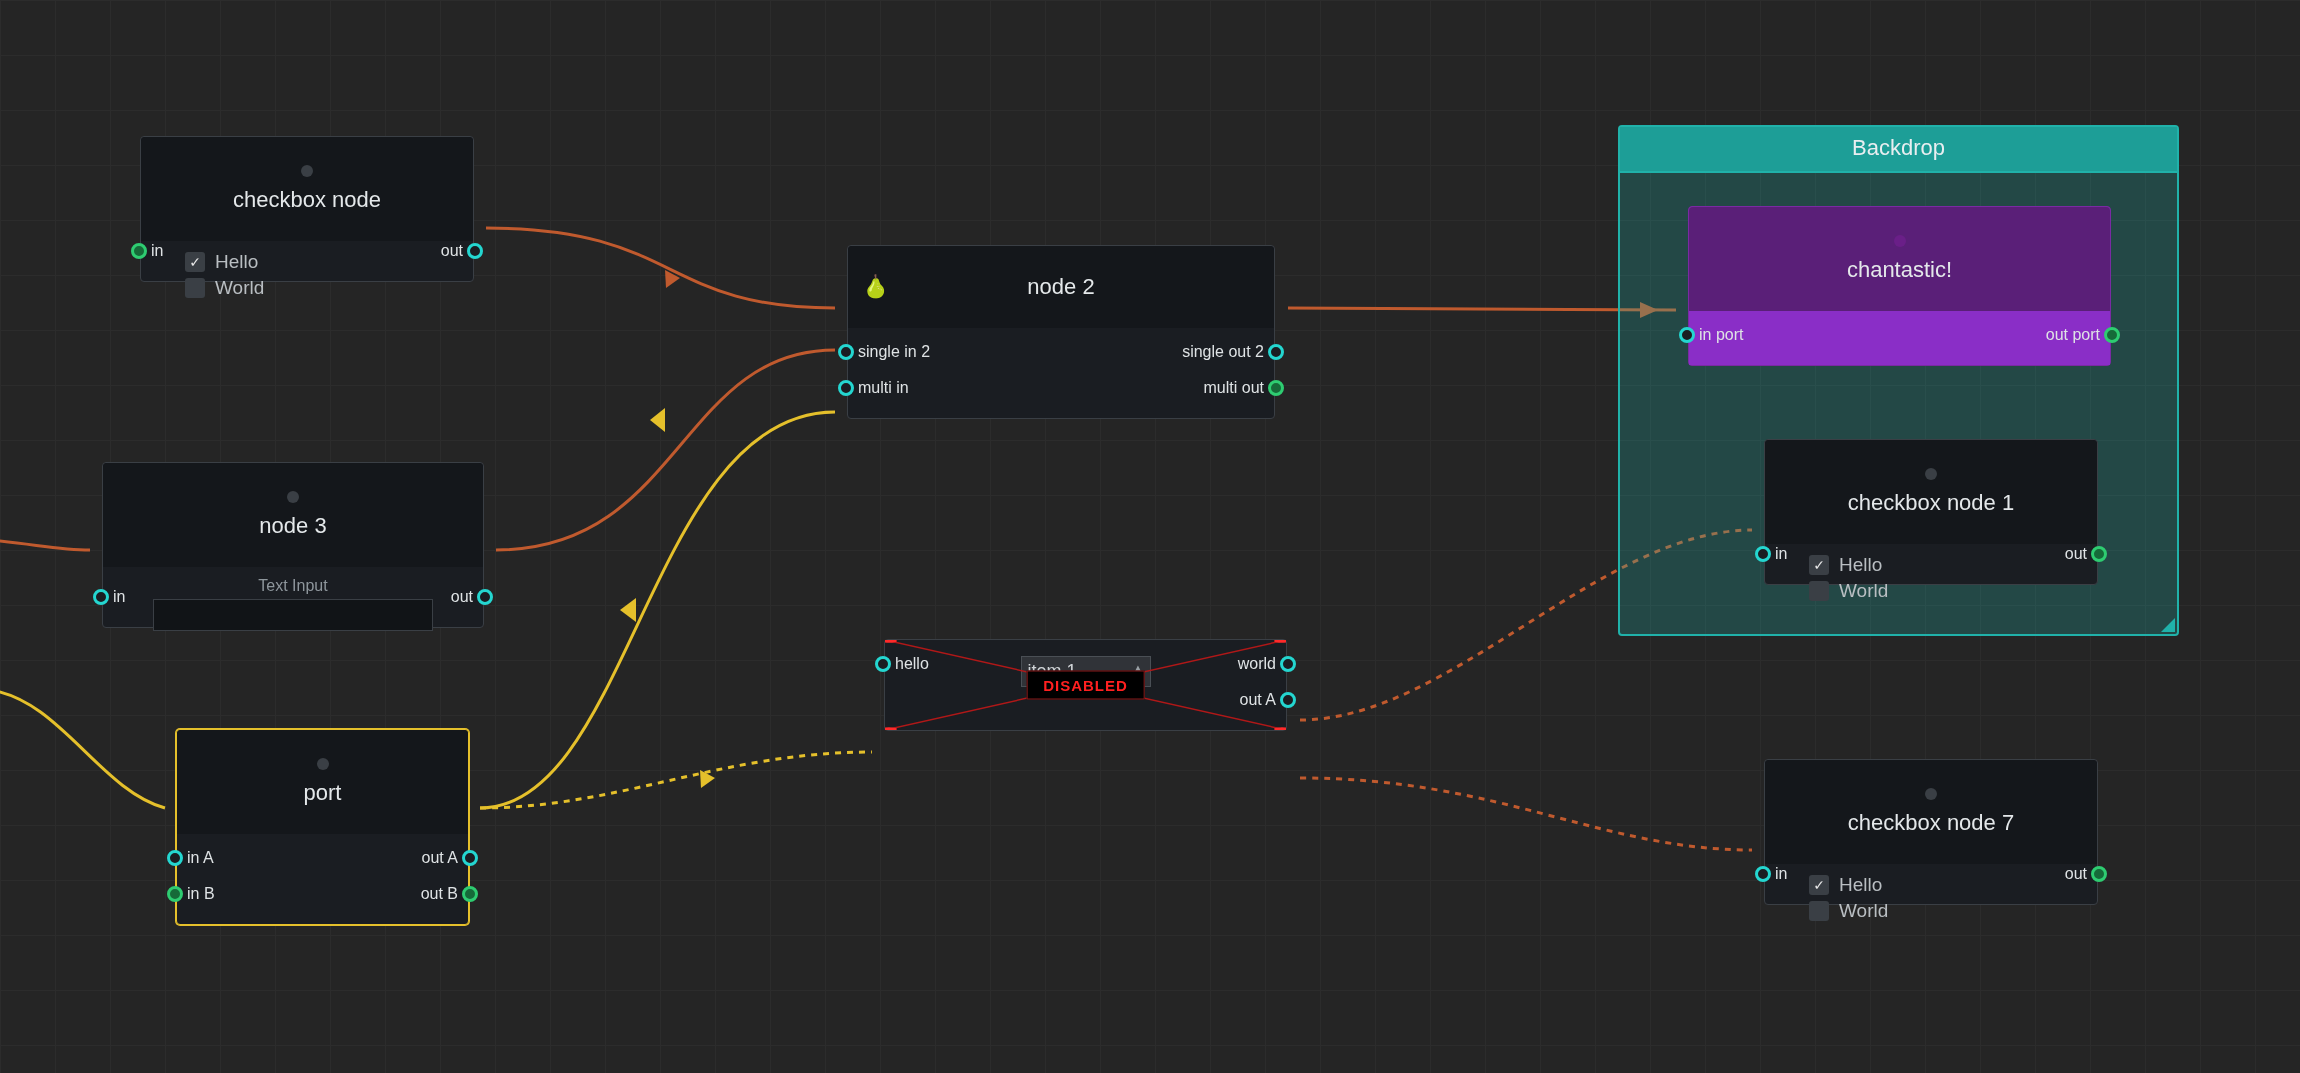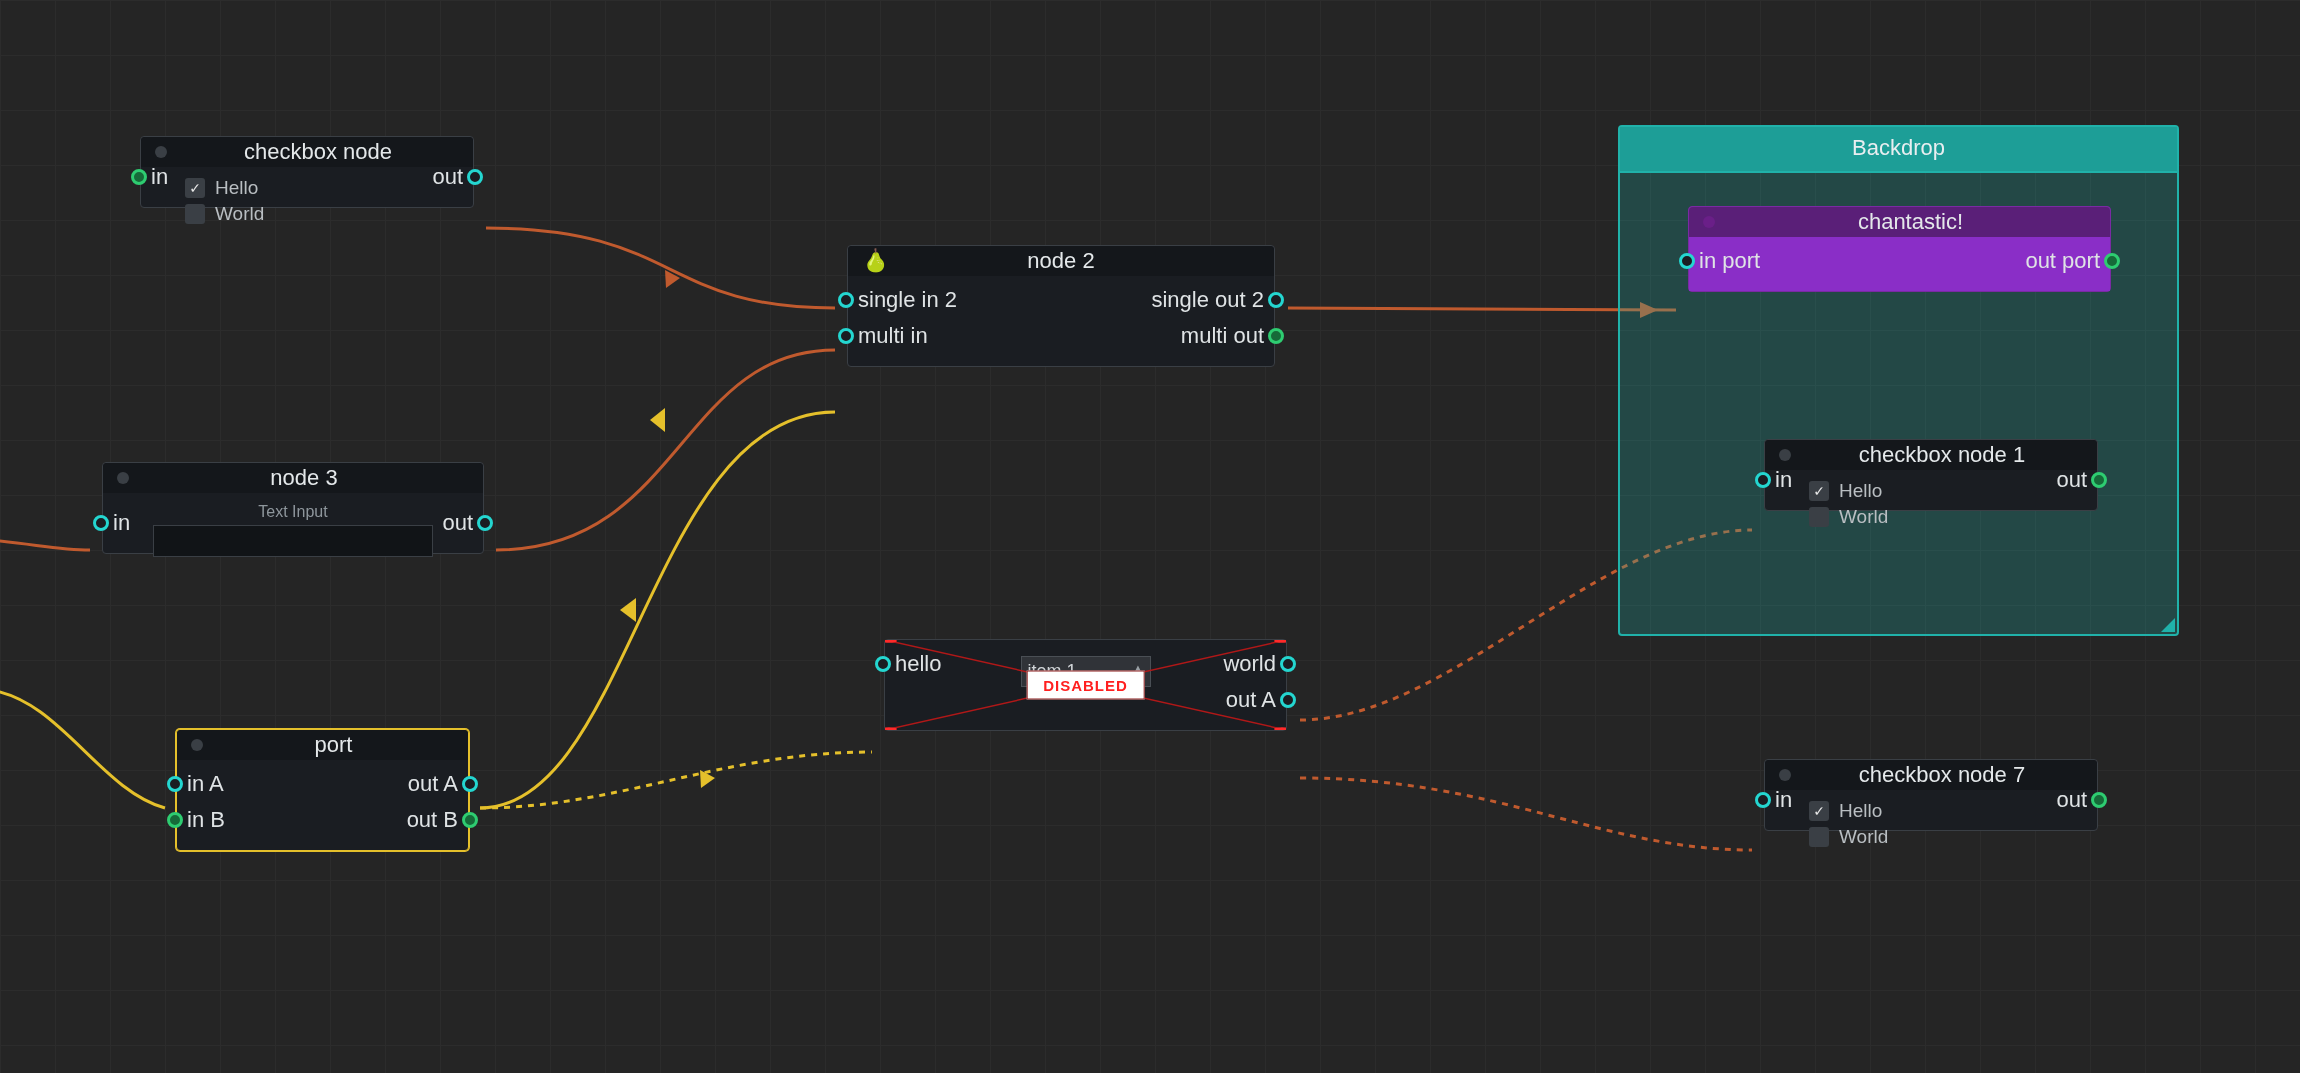--- a/index.html
+++ b/index.html
@@ -56,24 +56,25 @@
     min-width: 260px;
   }
   .node.selected { border-color: #e5c02b; box-shadow: 0 0 0 1px #e5c02b; }
   .node.purple { background: #7a2aa3; border-color: #7a2aa3; }
   .node.purple .node-header { background: #5a1f78; }
   .node.purple .node-body { background: #8a2ec7; }
   .node-header {
     display: flex;
     align-items: center;
     gap: 10px;
-    padding: 2px 14px;
+    padding: 28px 14px;
     background: #14171b;
     border-radius: 4px 4px 0 0;
     position: relative;
+    flex-direction: column;
   }
   .node-header .dot {
     width: 12px; height: 12px; border-radius: 50%;
     background: #3a3f45;
     flex-shrink: 0;
   }
   .node-header .title {
     flex: 1;
     text-align: center;
     font-size: 22px;
@@ -81,21 +82,21 @@
   }
   .node-header .icon-img { position: absolute; left: 14px; font-size: 22px; }
   .node-body { padding: 6px 10px 12px; position: relative; }
   .port-row {
     display: flex;
     justify-content: space-between;
     align-items: center;
     min-height: 36px;
   }
   .port-block { display: flex; align-items: center; gap: 8px; position: relative; }
-  .port-label { font-size: 22px; color: #dfe3e5; }
+  .port-label { font-size: 16px; color: #dfe3e5; }
   .port-dot {
     width: 16px; height: 16px; border-radius: 50%;
     border: 3px solid #24d6d0;
     background: #1a1d22;
     position: absolute;
   }
   .port-dot.green { border-color: #2ecc71; background: #166a39; }
   .port-dot.left { left: -20px; }
   .port-dot.right { right: -20px; }
   .checkbox-row { display: flex; align-items: center; gap: 10px; margin: 4px 0 4px 34px; }
@@ -131,21 +132,21 @@
   .disabled-overlay {
     position: absolute;
     inset: 0;
     pointer-events: none;
   }
   .disabled-overlay svg { width: 100%; height: 100%; }
   .disabled-badge {
     position: absolute;
     top: 50%; left: 50%;
     transform: translate(-50%, -50%);
-    background: #ffffff;
+    background: #000000;
     border: 1px solid #8b1a1a;
     color: #ff2020;
     font-size: 15px;
     font-weight: bold;
     letter-spacing: 1px;
     padding: 5px 16px;
   }
 </style>
 </head>
 <body>

